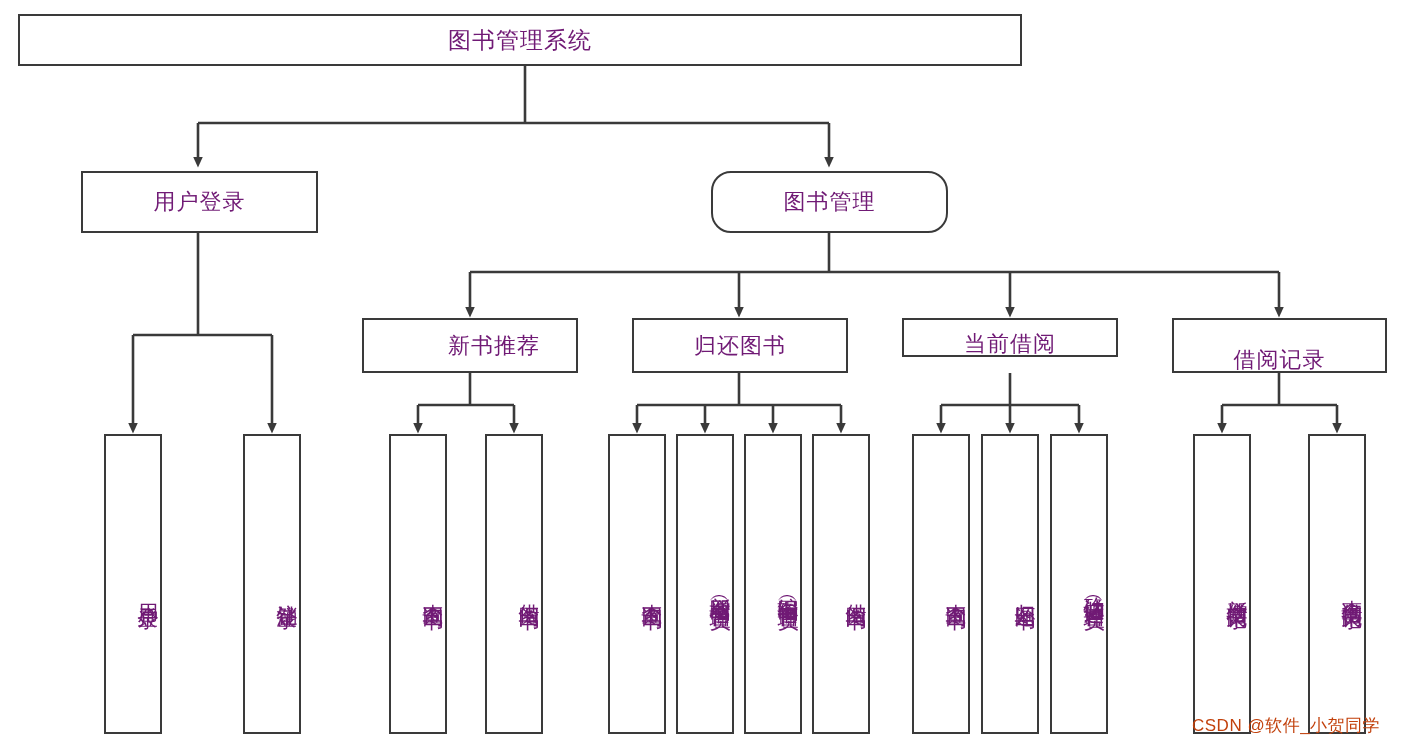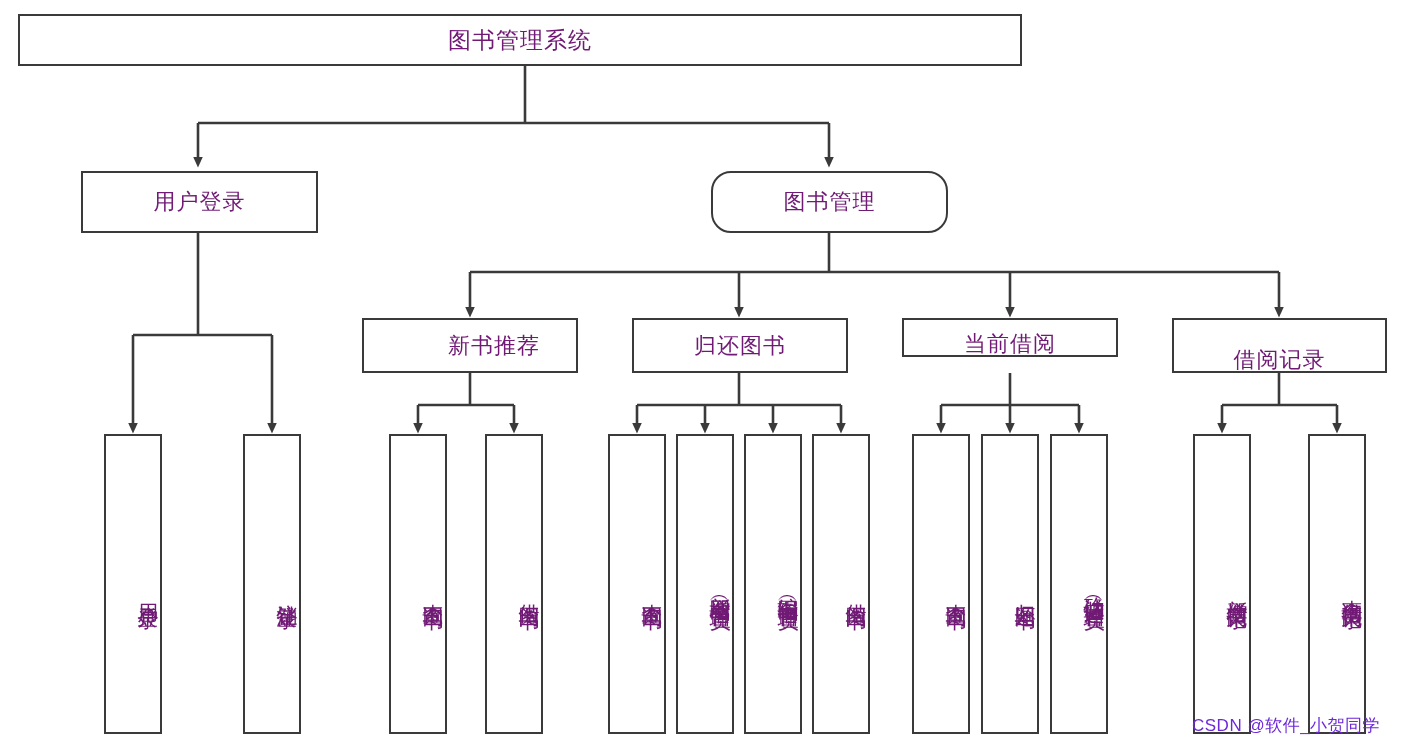--- a/index.html
+++ b/index.html
@@ -50,21 +50,21 @@
     line-height:1.18;
     letter-spacing:2px;
     white-space:normal;
   }
   .node-v.tall{ padding-top:10px; }
   .watermark{
     position:absolute;
     left:1192px;
     top:714px;
     font-size:17px;
-    color:#6d28d9;
+    color:#c2410c;
     white-space:nowrap;
     z-index:3;
     letter-spacing:0.5px;
   }
 </style>
 </head>
 <body>
 
 <div id="canvas">
 

